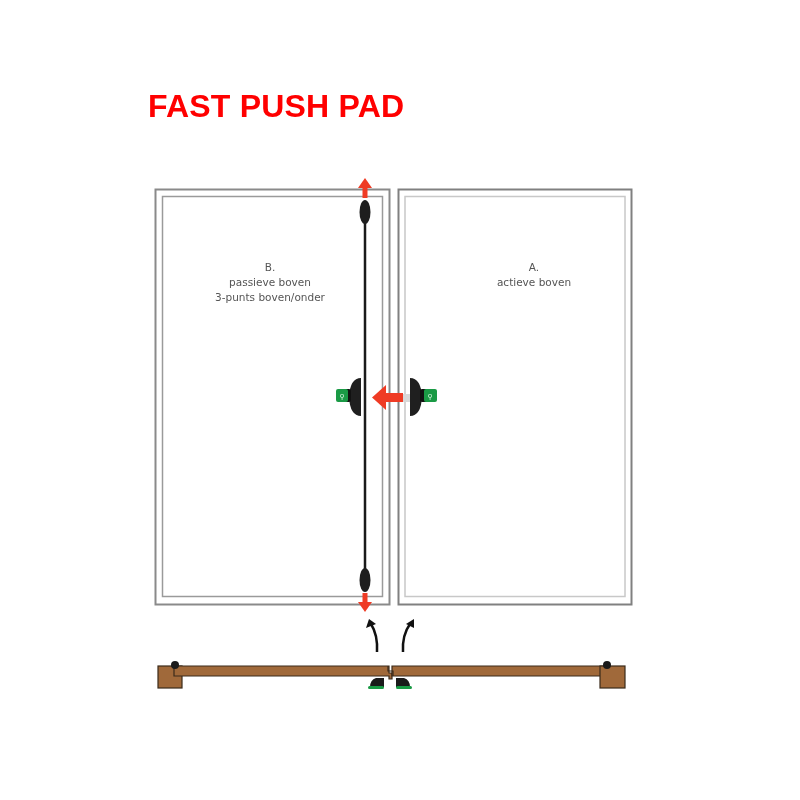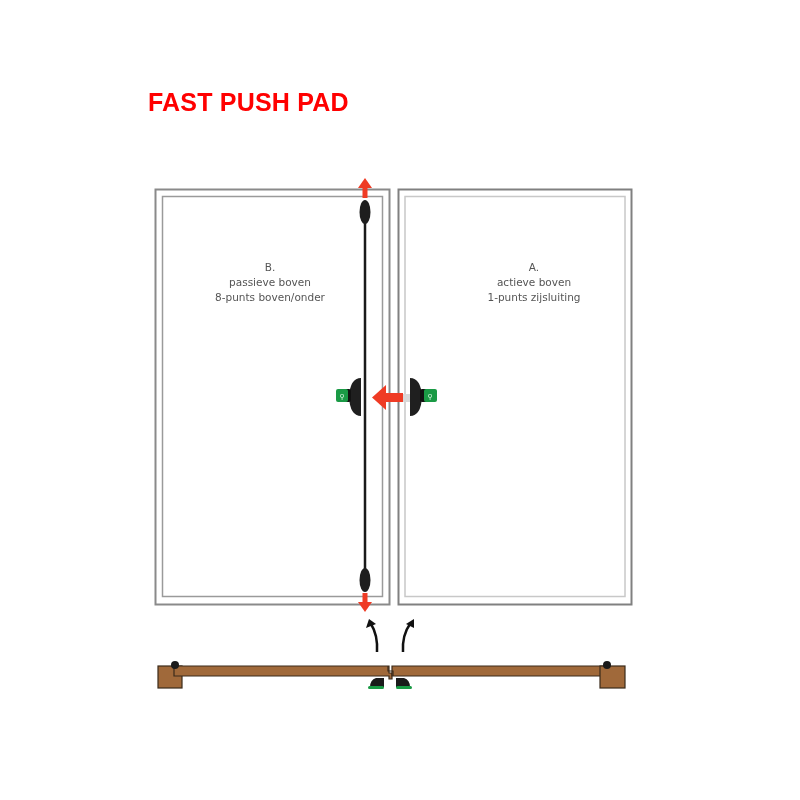--- a/index.html
+++ b/index.html
@@ -1,20 +1,20 @@
 <!DOCTYPE html>
 <html><head>
 <meta charset="utf-8">
 <style>
   html, body { margin: 0; padding: 0; background: #ffffff; }
   body { width: 800px; height: 800px; position: relative; overflow: hidden; font-family: "DejaVu Sans", sans-serif; }
   .title {
     position: absolute; left: 148px; top: 88px;
     font-family: "Liberation Sans", sans-serif; font-weight: bold;
-    font-size: 25px; color: #ff0000; letter-spacing: 0.2px;
+    font-size: 32px; color: #ff0000; letter-spacing: 0.2px;
     margin: 0;
     text-align: right;
   }
   .label {
     position: absolute; text-align: center;
     font-family: "DejaVu Sans", sans-serif; font-size: 10.5px; line-height: 15px;
     color: #555555;
   }
   .label div { white-space: nowrap; }
   svg.diagram { position: absolute; left: 0; top: 0; }
@@ -99,20 +99,19 @@
     <path d="M370,687 Q370,680 376,678 L384,678 L384,687 Z" fill="#1a1a1a"></path>
     <rect x="368" y="686" width="16" height="3" rx="1.5" fill="#1a9a45"></rect>
     <path d="M396,678 L404,678 Q410,680 410,687 L396,687 Z" fill="#1a1a1a"></path>
     <rect x="396" y="686" width="16" height="3" rx="1.5" fill="#1a9a45"></rect>
   </g>
 </svg>
 
 <div class="label" style="left:172px; top:260px; width:196px;">
   <div>B.</div>
   <div>passieve boven</div>
-  <div>8-punts boven/onder</div>
+  <div>3-punts boven/onder</div>
 </div>
 
 <div class="label" style="left:436px; top:260px; width:196px;">
   <div>A.</div>
   <div>actieve boven</div>
-  <div>1-punts zijsluiting</div>
 </div>
 
 </body></html>

